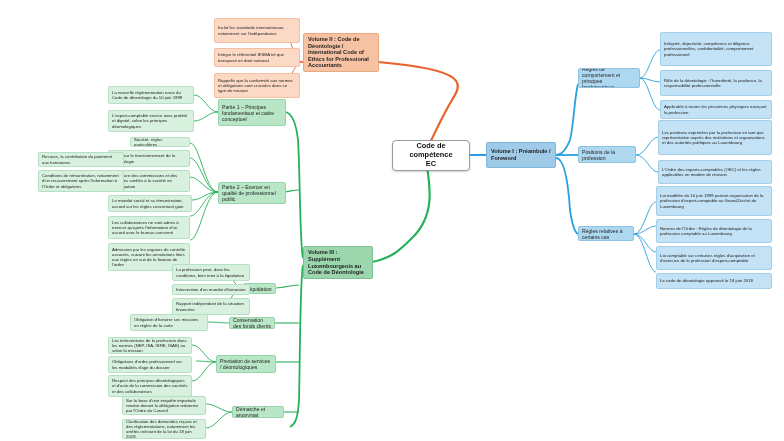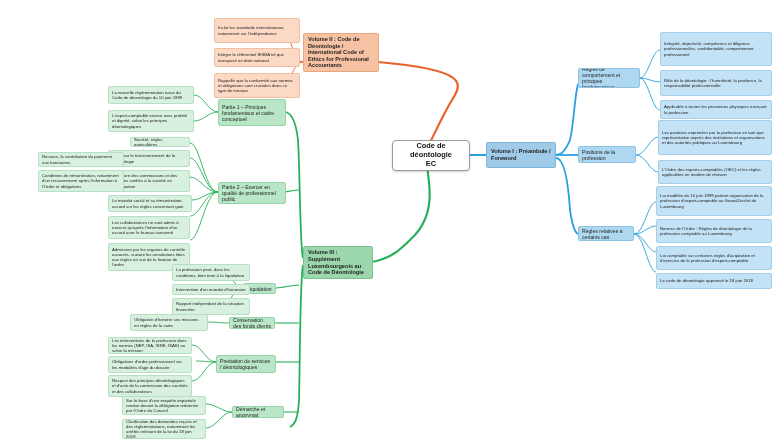--- a/index.html
+++ b/index.html
@@ -137,21 +137,21 @@
     <path d="M636,155 C646,155 650,137 658,137" fill="none" stroke="#29a0dd" stroke-width="0.9"></path>
     <path d="M636,155 C646,155 650,172 658,172" fill="none" stroke="#29a0dd" stroke-width="0.9"></path>
 
     <path d="M634,234 C644,234 648,202 656,202" fill="none" stroke="#29a0dd" stroke-width="0.9"></path>
     <path d="M634,234 C644,234 648,226 656,226" fill="none" stroke="#29a0dd" stroke-width="0.9"></path>
     <path d="M634,234 C644,234 648,252 656,252" fill="none" stroke="#29a0dd" stroke-width="0.9"></path>
     <path d="M634,234 C644,234 648,272 656,272" fill="none" stroke="#29a0dd" stroke-width="0.9"></path>
   </svg>
 
   <div class="node root" style="left:392px;top:140px;width:78px;height:31px;">
-    <span style="white-space: pre-line;">Code de déontologie
+    <span style="white-space: pre-line;">Code de compétence
 EC</span>
   </div>
 
   <div class="node vol orange" style="left:303px;top:33px;width:76px;height:39px;">
     <span>Volume II : Code de Déontologie / International Code of Ethics for Professional Accountants</span>
   </div>
 
   <div class="node leaf peach" style="left:214px;top:18px;width:86px;height:25px;">
     <span>Inclut les standards internationaux, notamment sur l'indépendance</span>
   </div>

